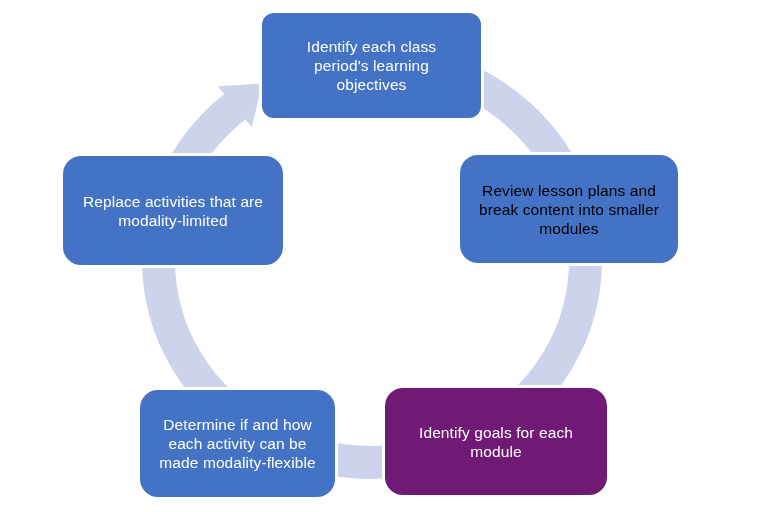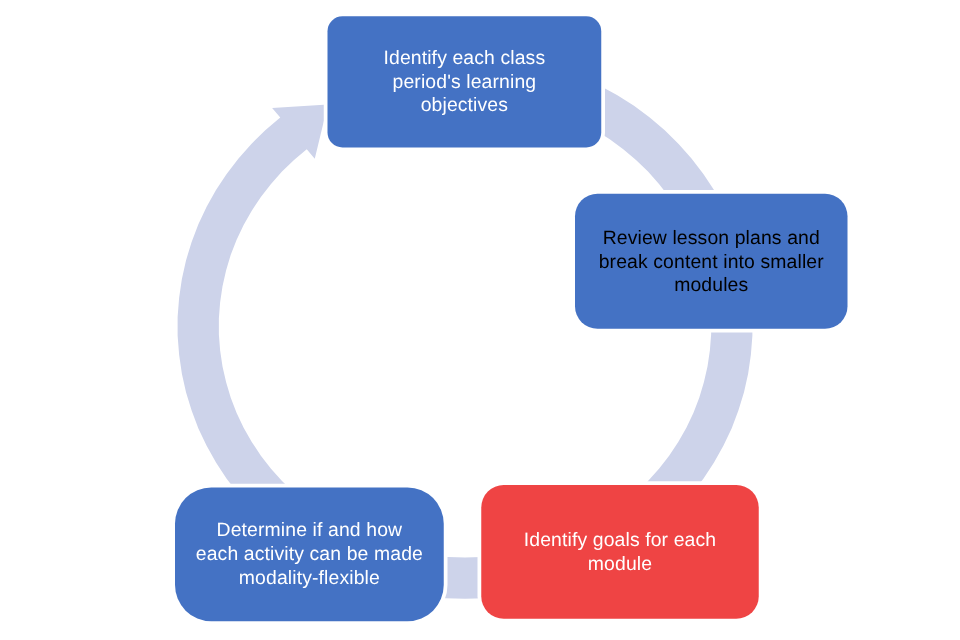--- a/index.html
+++ b/index.html
@@ -21,42 +21,45 @@
     border-radius: 18px;
     font-size: 15.5px;
     line-height: 19px;
     letter-spacing: 0.1px;
     box-shadow: 0 0 0 3px #ffffff; 
     cursor: default;
   }
   .n-top    { left: 262px; top: 13px;  width: 219px; height: 105px; border-radius: 12px; }
   .n-right  { left: 460px; top: 155px; width: 218px; height: 108px; }
   .n-br     { left: 385px; top: 388px; width: 222px; height: 107px; }
-  .n-bl     { left: 140px; top: 390px; width: 215px; height: 107px; border-radius: 29px; }
+  .n-bl     { left: 140px; top: 390px; width: 195px; height: 107px; }
   .n-left   { left: 63px;  top: 156px; width: 220px; height: 109px; }
 </style>
 </head>
 <body style="background: rgb(255, 255, 255);">
 
 <div class="stage">
 
   <svg class="ring-svg" width="768" height="512" viewBox="0 0 768 512" aria-hidden="true">
     <path id="ringPath" d="M 404.0 45.1 L 419.8 47.8 L 435.4 51.4 L 450.7 56.1 L 465.5 61.8 L 480.0 68.5 L 493.9 76.1 L 507.2 84.6 L 519.8 94.0 L 531.8 104.2 L 542.9 115.1 L 553.2 126.8 L 562.7 139.1 L 571.2 152.0 L 578.7 165.4 L 585.3 179.3 L 590.7 193.6 L 595.2 208.3 L 598.5 223.1 L 600.7 238.2 L 601.9 253.4 L 601.9 268.6 L 600.7 283.8 L 598.5 298.9 L 595.2 313.7 L 590.7 328.4 L 585.3 342.7 L 578.7 356.6 L 571.2 370.0 L 562.7 382.9 L 553.2 395.2 L 542.9 406.9 L 531.8 417.8 L 519.8 428.0 L 507.2 437.4 L 493.9 445.9 L 480.0 453.5 L 465.5 460.2 L 450.7 465.9 L 435.4 470.6 L 419.8 474.2 L 404.0 476.9 L 388.0 478.5 L 372.0 479.0 L 356.0 478.5 L 340.0 476.9 L 324.2 474.2 L 308.6 470.6 L 293.3 465.9 L 278.5 460.2 L 264.0 453.5 L 250.1 445.9 L 236.8 437.4 L 224.2 428.0 L 212.2 417.8 L 201.1 406.9 L 190.8 395.2 L 181.3 382.9 L 172.8 370.0 L 165.3 356.6 L 158.7 342.7 L 153.3 328.4 L 148.8 313.7 L 145.5 298.9 L 143.3 283.8 L 142.1 268.6 L 142.1 253.4 L 143.3 238.2 L 145.5 223.1 L 148.8 208.3 L 153.3 193.6 L 158.7 179.3 L 165.3 165.4 L 172.8 152.0 L 181.3 139.1 L 190.8 126.8 L 201.1 115.1 L 212.2 104.2 L 224.2 94.0 L 224.2 94.0 L 217.7 86.3 L 262.3 83.5 L 251.8 126.9 L 245.4 119.3 L 235.2 127.9 L 225.6 137.2 L 216.8 147.1 L 208.7 157.5 L 201.4 168.5 L 194.9 179.9 L 189.3 191.7 L 184.6 203.8 L 180.9 216.2 L 178.0 228.9 L 176.1 241.7 L 175.1 254.5 L 175.1 267.5 L 176.1 280.3 L 178.0 293.1 L 180.9 305.8 L 184.6 318.2 L 189.3 330.3 L 194.9 342.1 L 201.4 353.5 L 208.7 364.5 L 216.8 374.9 L 225.6 384.8 L 235.2 394.1 L 245.4 402.7 L 256.2 410.7 L 267.6 417.9 L 279.5 424.3 L 291.9 430.0 L 304.6 434.8 L 317.7 438.8 L 331.0 442.0 L 344.6 444.2 L 358.3 445.5 L 372.0 446.0 L 385.7 445.5 L 399.4 444.2 L 413.0 442.0 L 426.3 438.8 L 439.4 434.8 L 452.1 430.0 L 464.5 424.3 L 476.4 417.9 L 487.8 410.7 L 498.6 402.7 L 508.8 394.1 L 518.4 384.8 L 527.2 374.9 L 535.3 364.5 L 542.6 353.5 L 549.1 342.1 L 554.7 330.3 L 559.4 318.2 L 563.1 305.8 L 566.0 293.1 L 567.9 280.3 L 568.9 267.5 L 568.9 254.5 L 567.9 241.7 L 566.0 228.9 L 563.1 216.2 L 559.4 203.8 L 554.7 191.7 L 549.1 179.9 L 542.6 168.5 L 535.3 157.5 L 527.2 147.1 L 518.4 137.2 L 508.8 127.9 L 498.6 119.3 L 487.8 111.3 L 476.4 104.1 L 464.5 97.7 L 452.1 92.0 L 439.4 87.2 L 426.3 83.2 L 413.0 80.0 L 399.4 77.8 L 399.4 77.8 Z" fill="#CDD3EA"></path>
   </svg>
 
   <div class="node n-top" style="background: rgb(68, 114, 196); color: rgb(255, 255, 255);">
     <span>Identify each class period's learning objectives</span>
   </div>
 
   <div class="node n-right" style="background: rgb(68, 114, 196); color: #000000;">
     <span>Review lesson plans and break content into smaller modules</span>
   </div>
 
-  <div class="node n-br" style="background: #ef4444; color: rgb(255, 255, 255); text-align: center;">
+  <div class="node n-br" style="background: #701a75; color: rgb(255, 255, 255); text-align: center;">
     <span>Identify goals for each module</span>
   </div>
 
   <div class="node n-bl" style="background: rgb(68, 114, 196); color: rgb(255, 255, 255);">
     <span>Determine if and how each activity can be made modality-flexible</span>
   </div>
 
+  <div class="node n-left" style="background: rgb(68, 114, 196); color: rgb(255, 255, 255);">
+    <span>Replace activities that are modality-limited</span>
+  </div>
 
 </div>
 
 </body></html>

